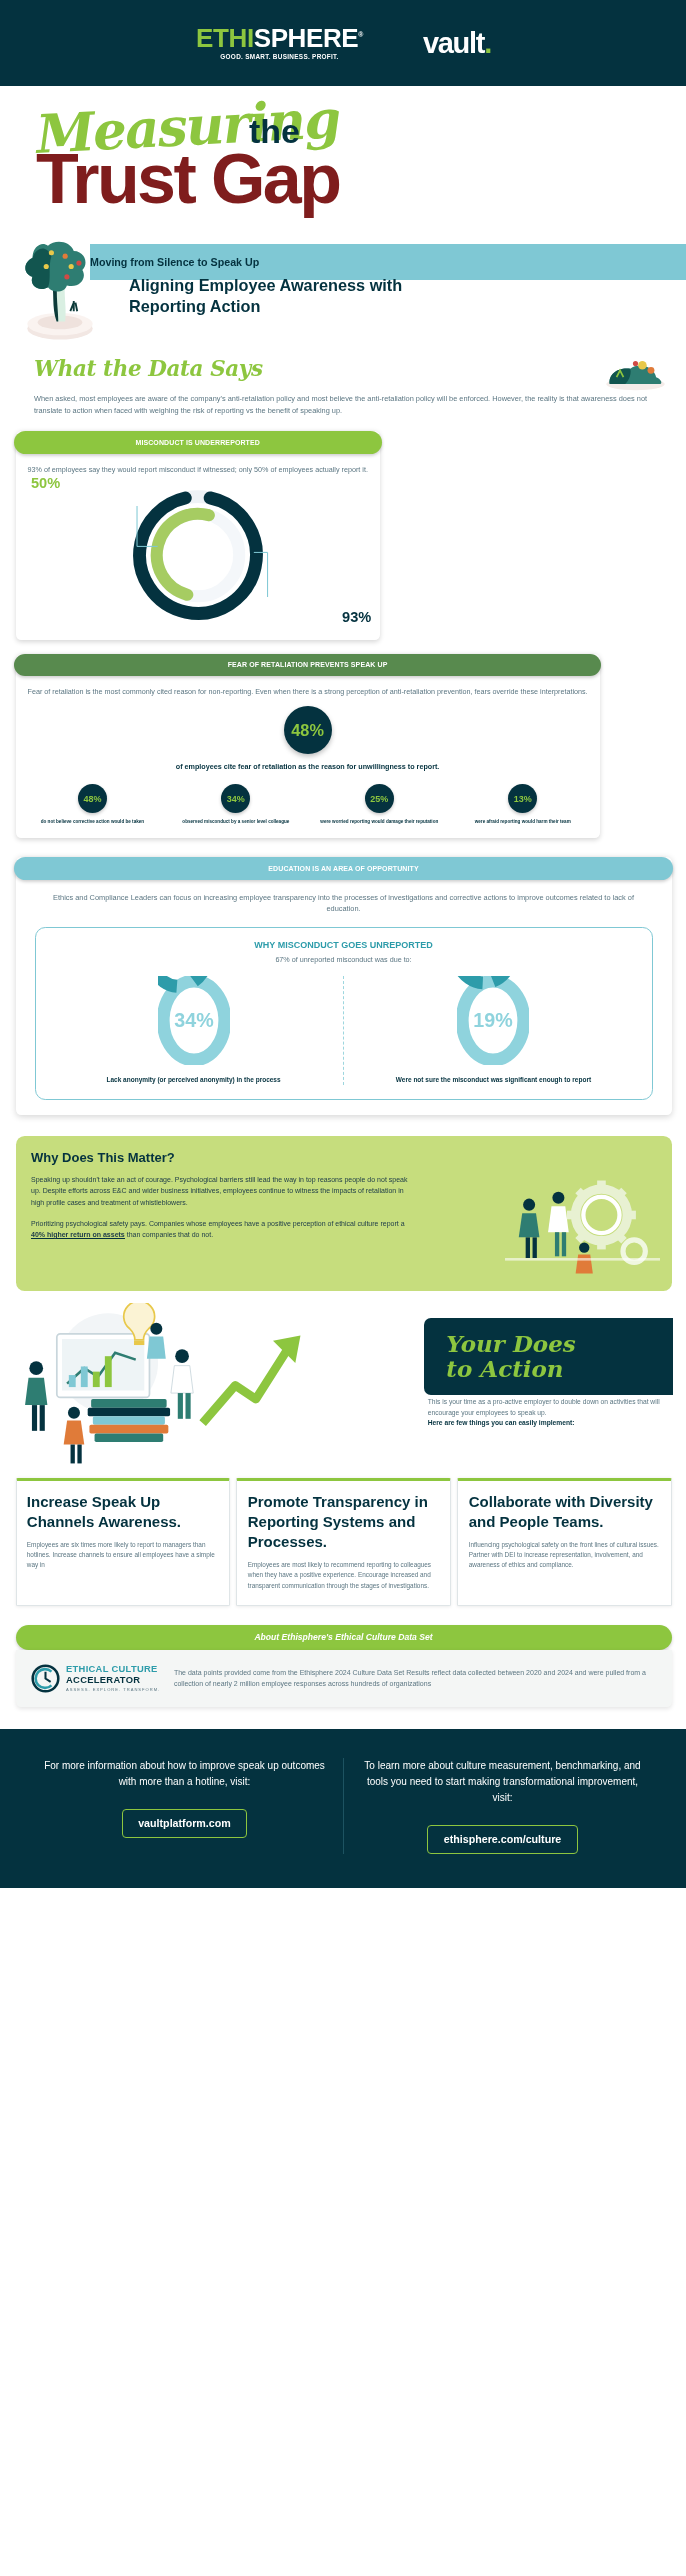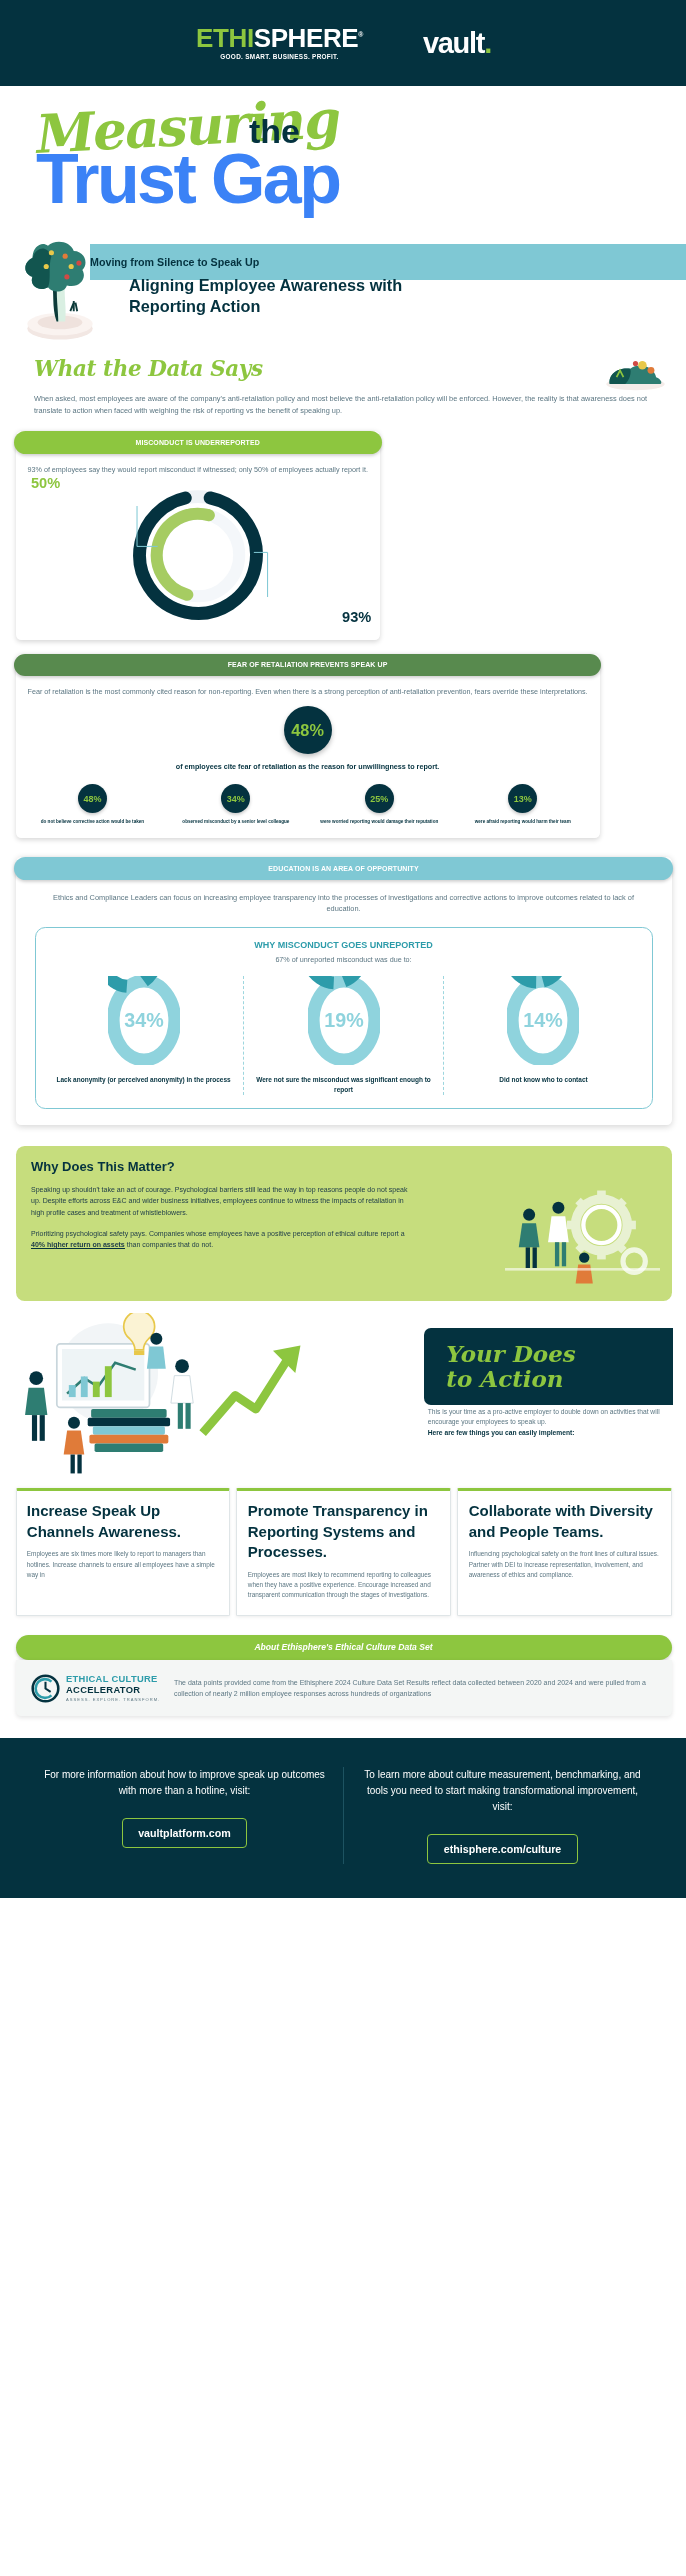--- a/index.html
+++ b/index.html
@@ -43,21 +43,21 @@
     font-style:italic; font-size:53px; color:#8dc63f;
     font-weight:bold; letter-spacing:-1.7px;
     transform:rotate(-3deg);
   }
   .t-the {
     position:absolute; left:249px; top:26px;
     font-size:34px; color:#04323f; font-weight:bold;
   }
   .t-trustgap {
     position:absolute; left:36px; top:53px;
-    font-size:70px; color:#3b82f6; font-weight:bold; letter-spacing:-2.6px;
+    font-size:70px; color:#7f1d1d; font-weight:bold; letter-spacing:-2.6px;
   }
 
   
   .banner-wrap { position:relative; height:116px; margin-top:8.6px; }
   .banner-bar {
     position:absolute; left:90px; top:12px; right:0; height:36px;
     background:#7fc8d4;
     display:flex; align-items:center; justify-content:flex-start;
   }
   .banner-bar span { color:#04323f; font-size:10.7px; font-weight:bold; }
@@ -353,28 +353,20 @@
             </svg>
             <div class="edu-lbl">Lack anonymity (or perceived anonymity) in the process</div>
           </div>
           <div class="edu-col">
             <svg width="72" height="89" viewBox="0 0 84 104">
               <ellipse cx="42" cy="52" rx="36" ry="46" fill="none" stroke="#8fd3dd" stroke-width="15"></ellipse>
               <path d="M42 6 A36 46 0 1 0 30 8" fill="none" stroke="#2d9caa" stroke-width="15"></path>
               <text x="42" y="60" text-anchor="middle" font-family="Liberation Sans, sans-serif" font-size="23" font-weight="bold" fill="#8fd3dd">19%</text>
             </svg>
             <div class="edu-lbl">Were not sure the misconduct was significant enough to report</div>
-          </div>
-          <div class="edu-col">
-            <svg width="72" height="89" viewBox="0 0 84 104">
-              <ellipse cx="42" cy="52" rx="36" ry="46" fill="none" stroke="#8fd3dd" stroke-width="15"></ellipse>
-              <path d="M42 6 A36 46 0 1 0 34 7" fill="none" stroke="#2d9caa" stroke-width="15"></path>
-              <text x="42" y="60" text-anchor="middle" font-family="Liberation Sans, sans-serif" font-size="23" font-weight="bold" fill="#8fd3dd">14%</text>
-            </svg>
-            <div class="edu-lbl">Did not know who to contact</div>
           </div>
         </div>
       </div>
     </div>
   </div>
 
   <div class="sec-matter">
     <div class="matter">
       <h3>Why Does This Matter?</h3>
       <p>Speaking up shouldn't take an act of courage. Psychological barriers still lead the way in top reasons people do not speak up. Despite efforts across E&amp;C and wider business initiatives, employees continue to witness the impacts of retaliation in high profile cases and treatment of whistleblowers.</p>

